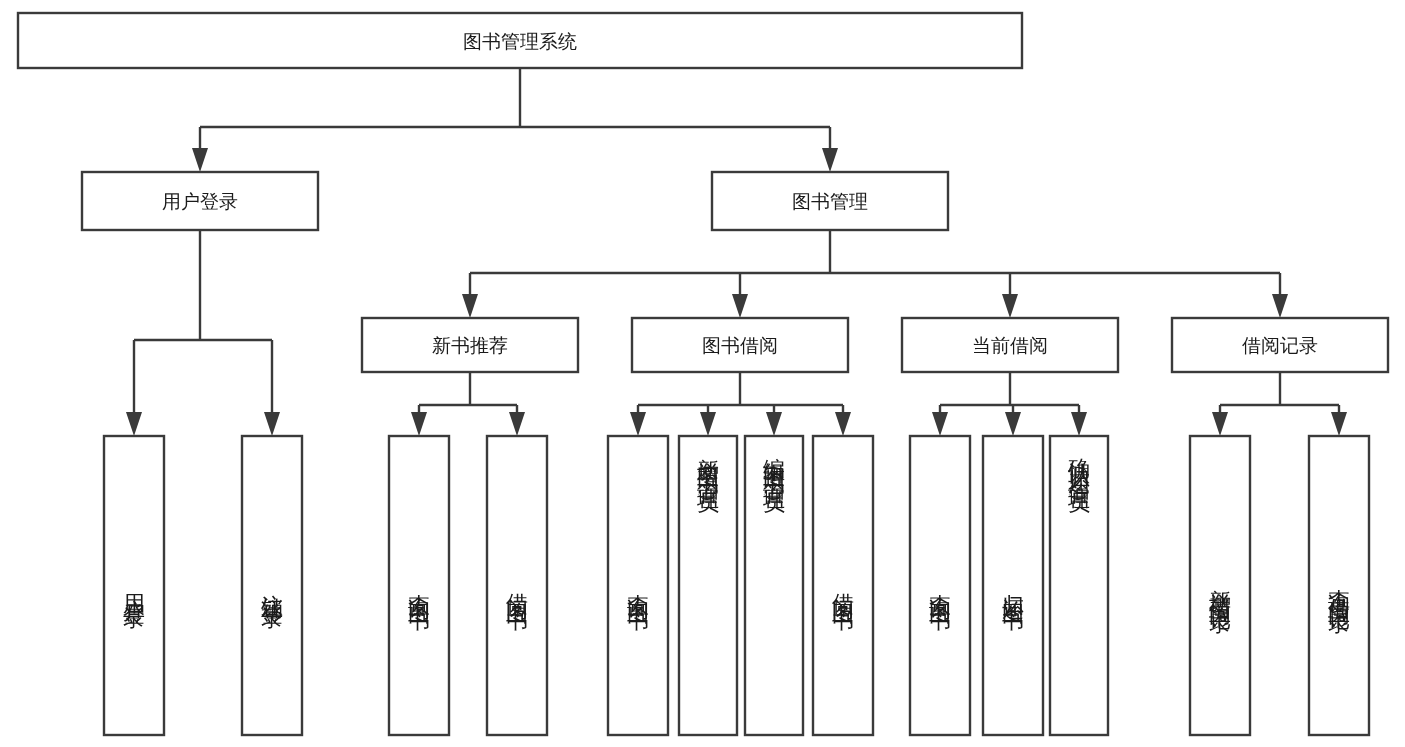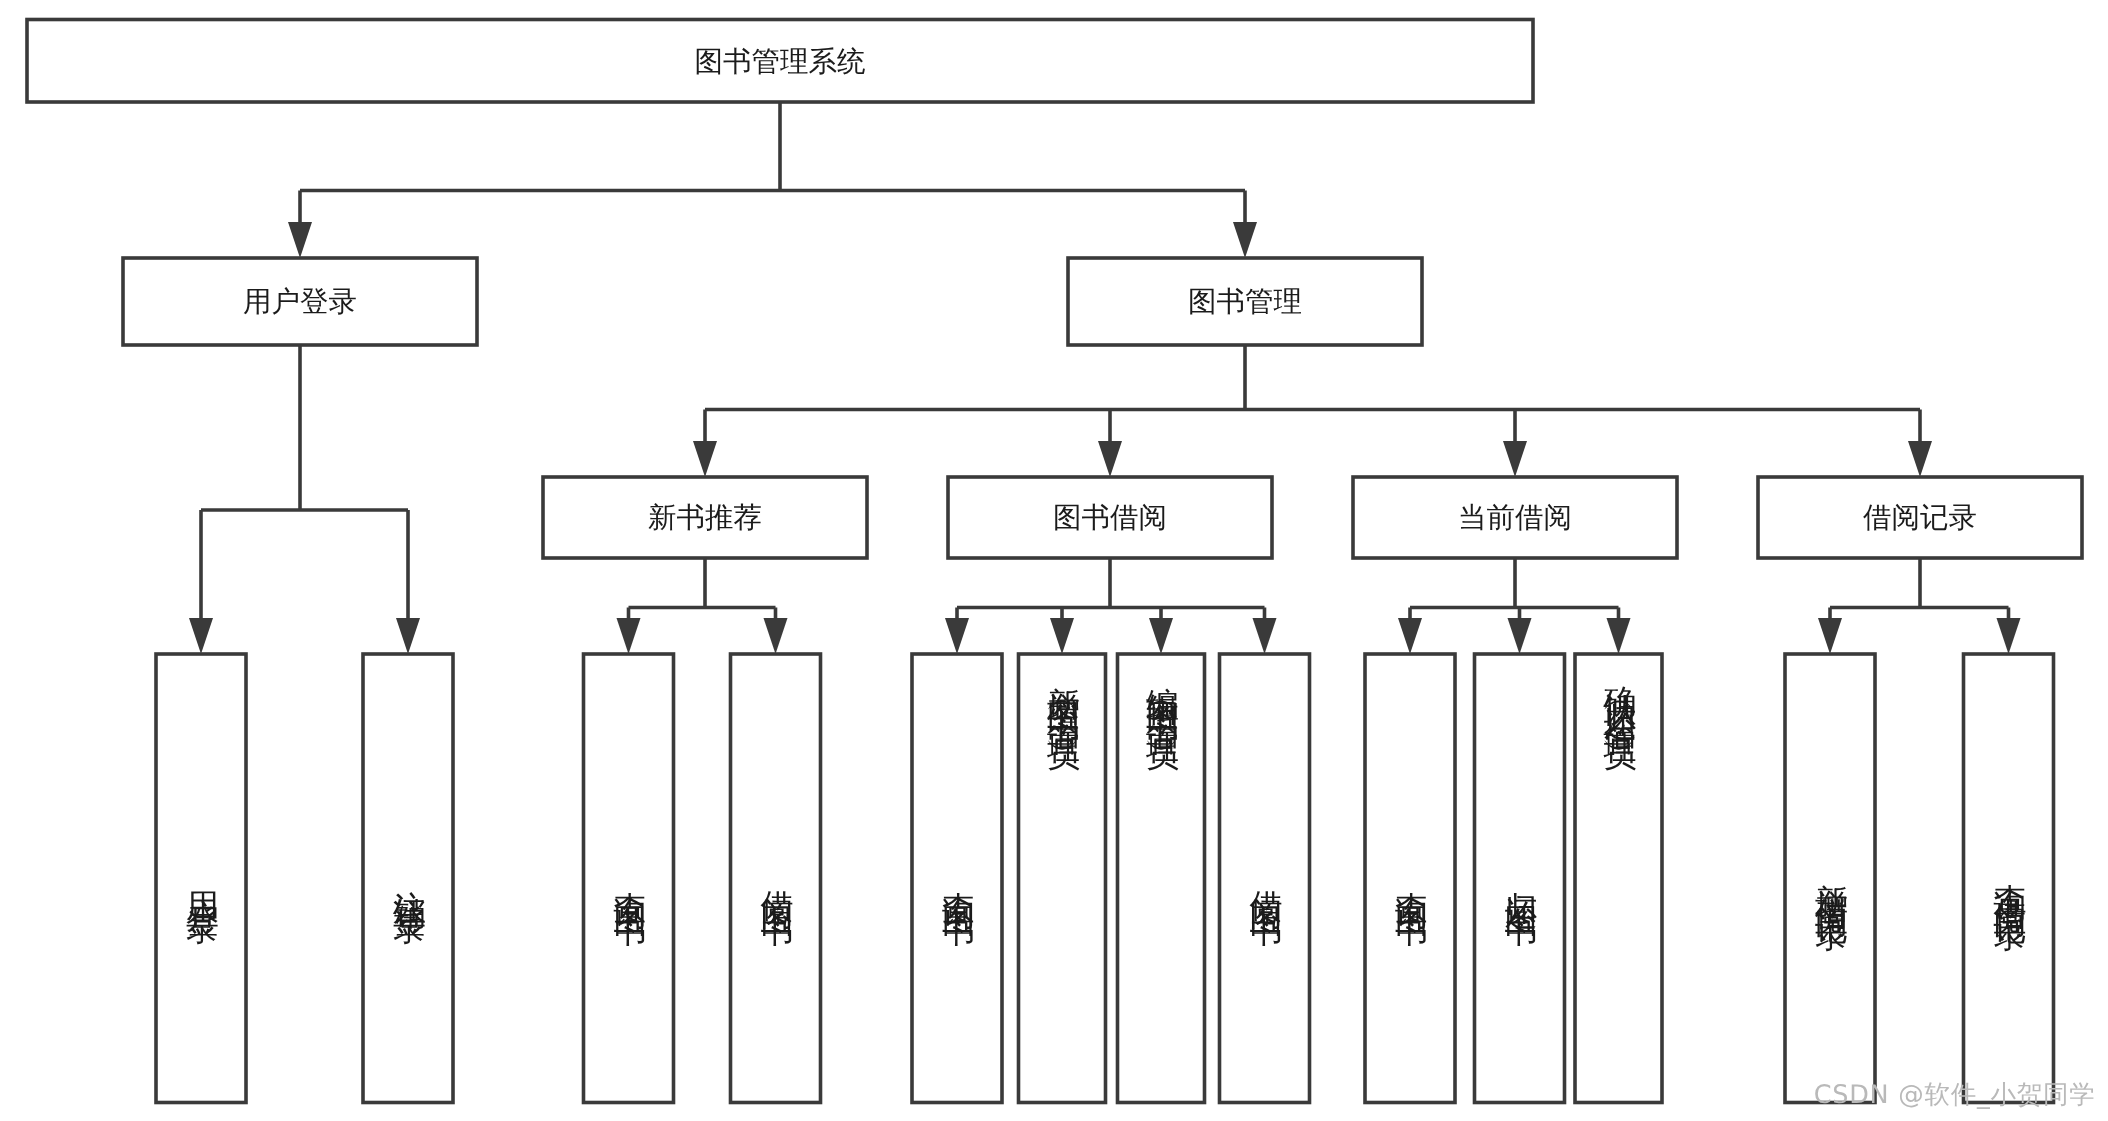--- a/index.html
+++ b/index.html
@@ -225,14 +225,13 @@
   <div class="vlabel-wrap top-aligned" style="left:1050px; top:436px; width:58px; height:299px;">
     <span class="node-label-v">确认归还（管理员）</span>
   </div>
   <div class="vlabel-wrap" style="left:1190px; top:436px; width:60px; height:299px;">
     <span class="node-label-v">新增借阅记录</span>
   </div>
   <div class="vlabel-wrap" style="left:1309px; top:436px; width:60px; height:299px;">
     <span class="node-label-v">查询借阅记录</span>
   </div>
 
-  <div id="watermark">CSDN @软件_小贺同学</div>
 </div>
 
 </body></html>

